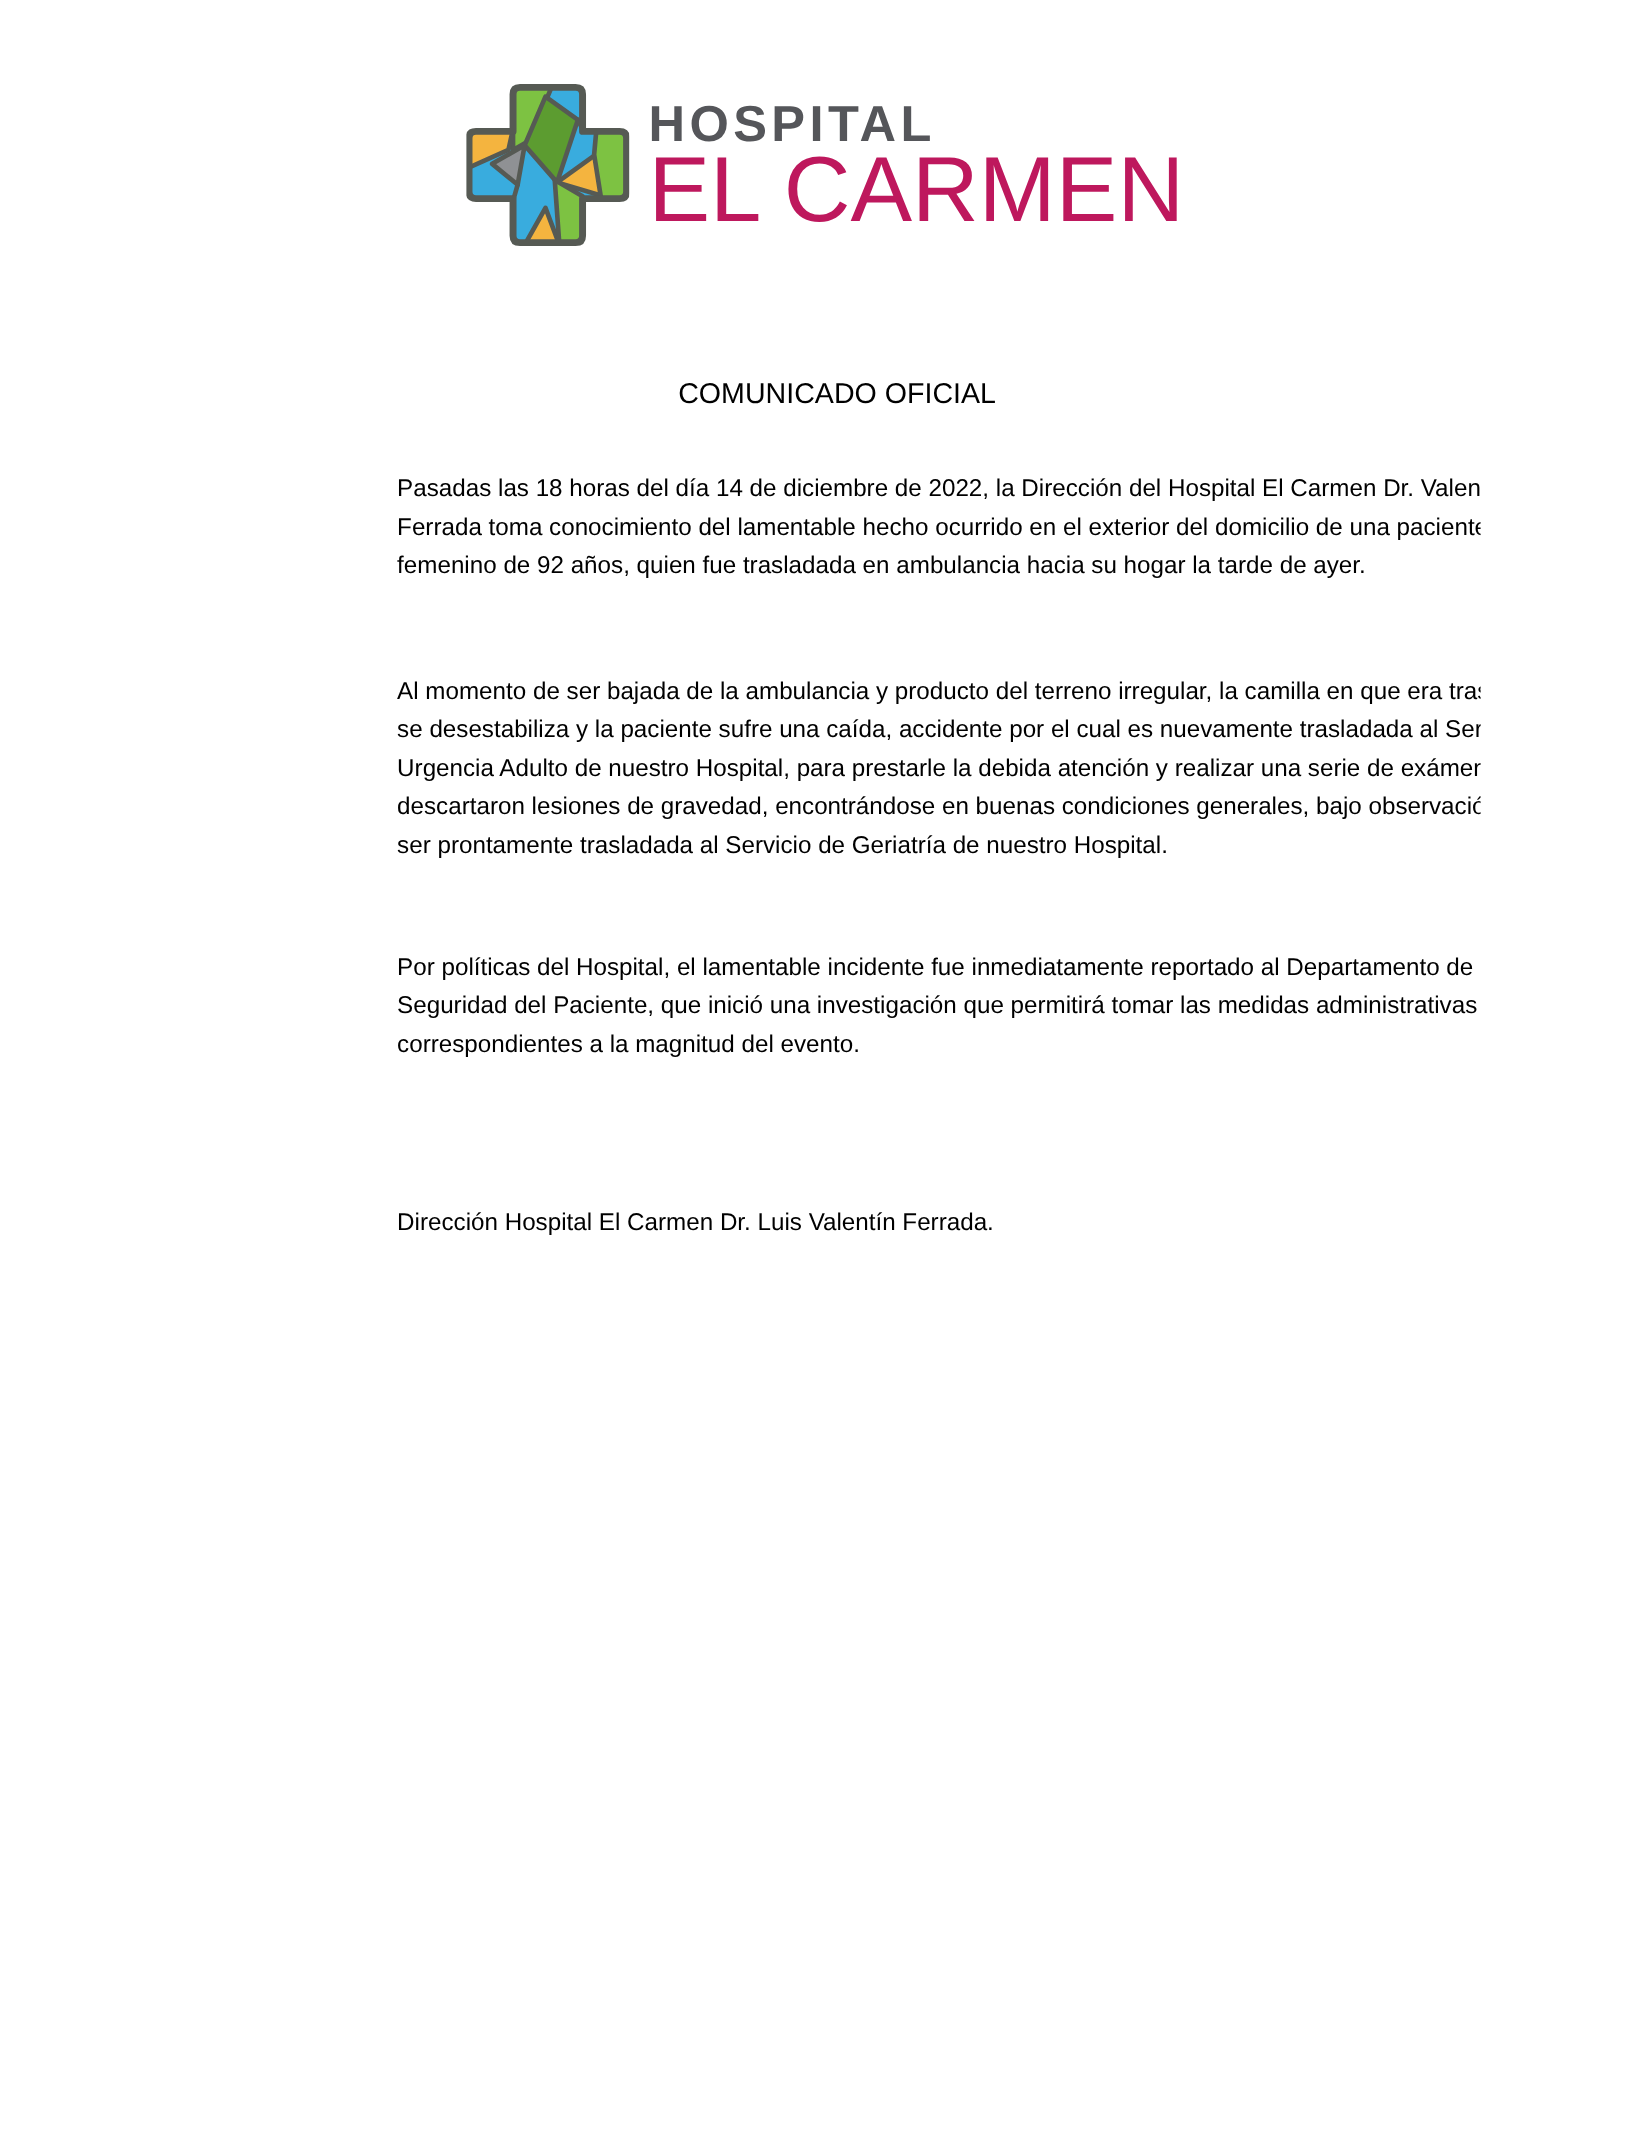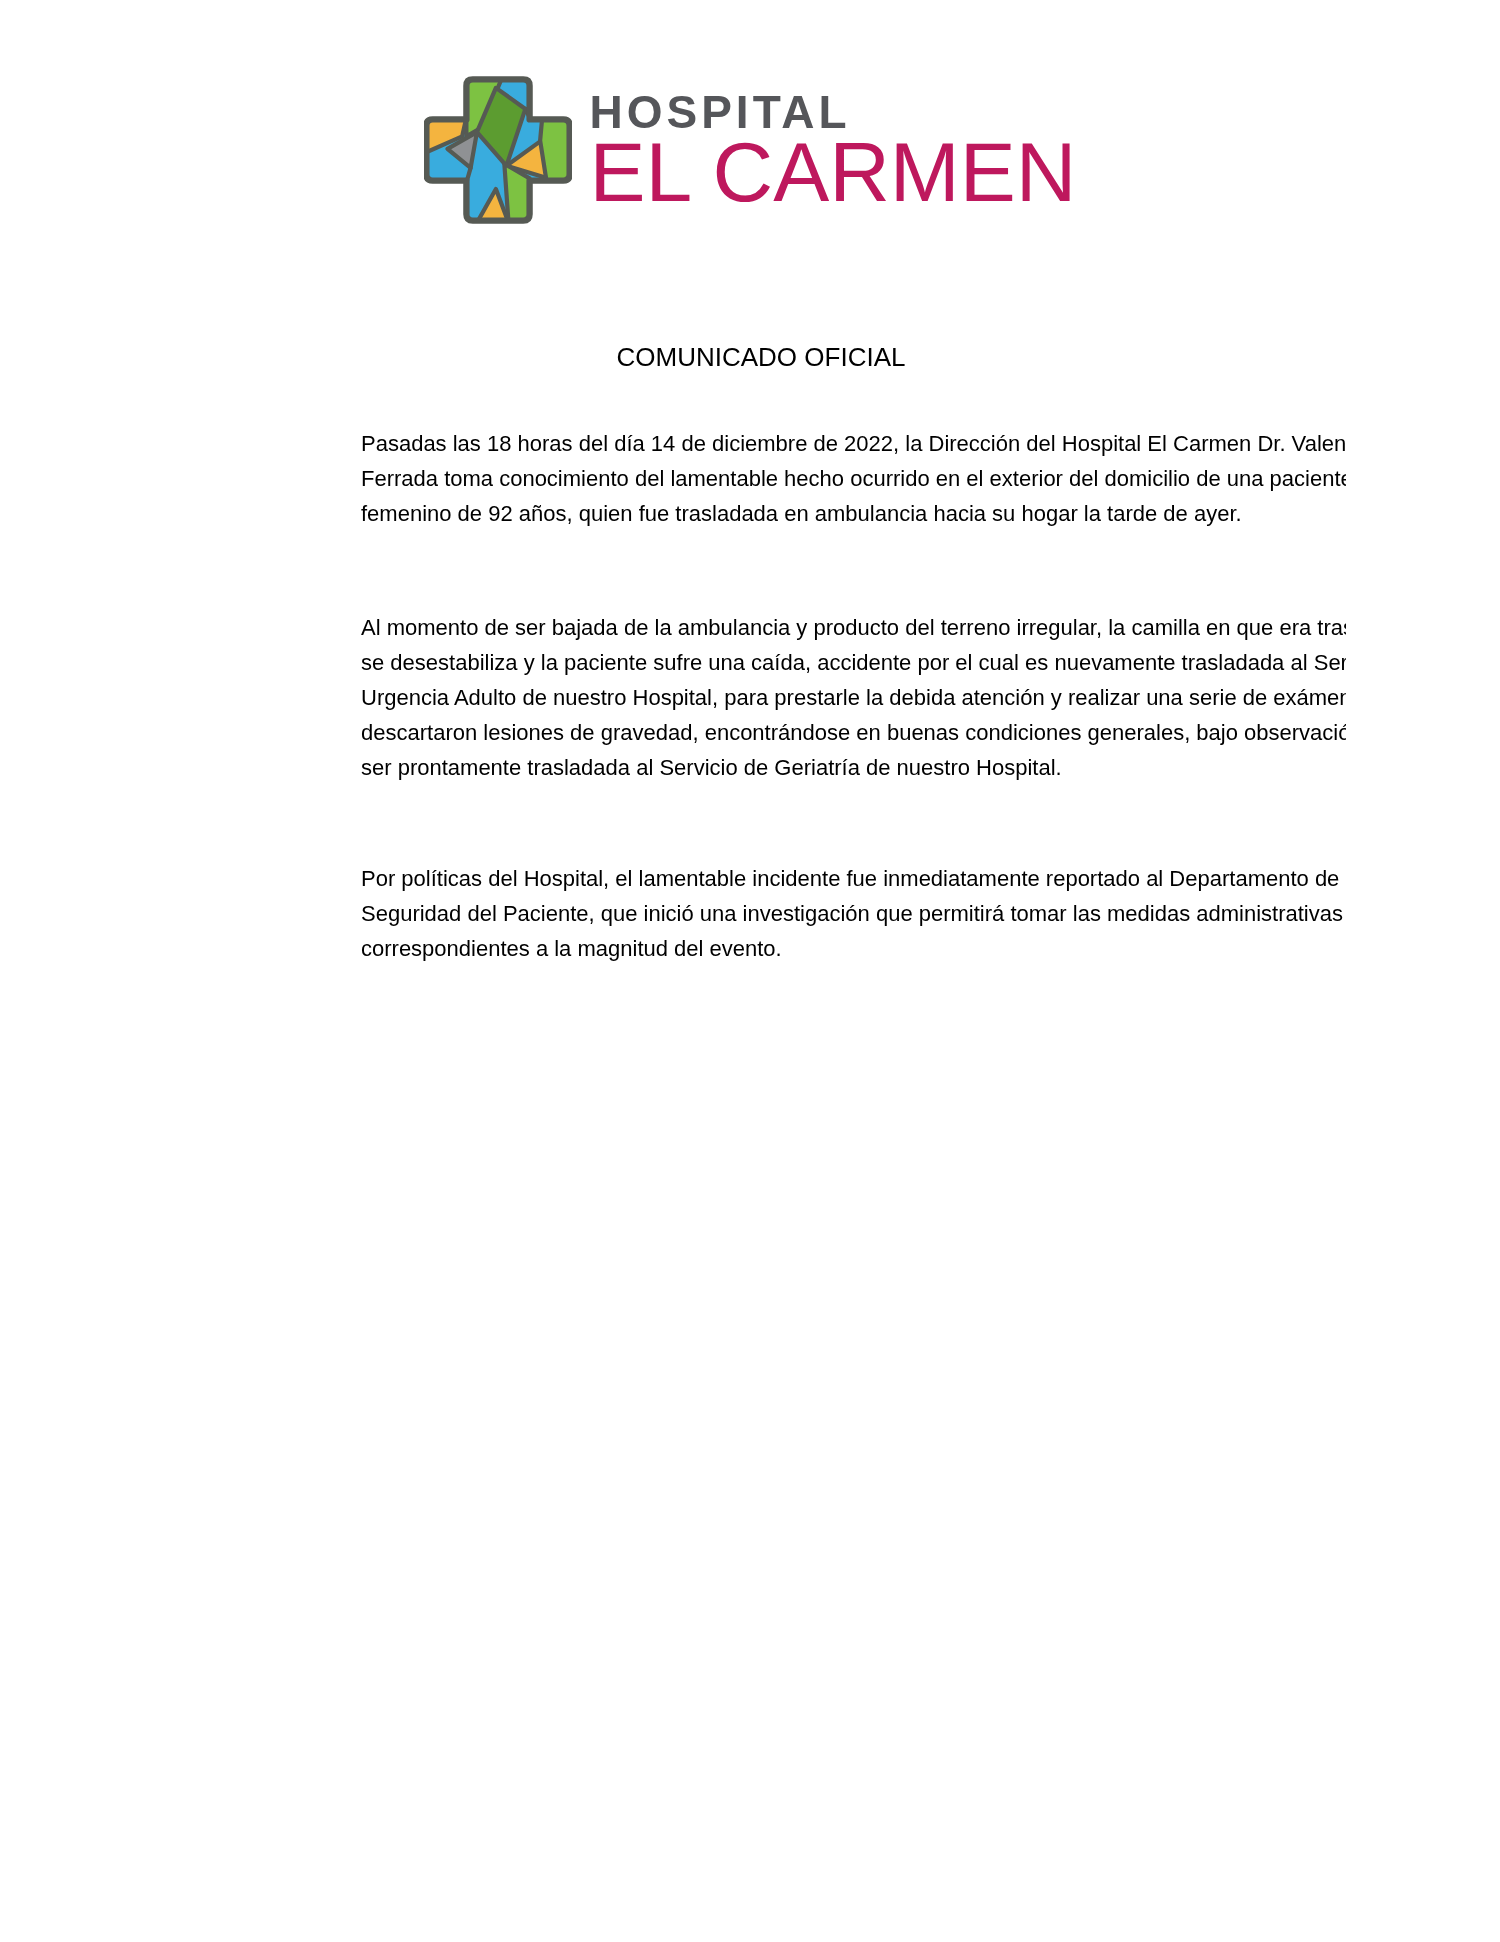--- a/index.html
+++ b/index.html
@@ -128,14 +128,15 @@
   </header>
 
   <h1 class="title">COMUNICADO OFICIAL</h1>
 
   <p class="body-par p1">Pasadas las 18 horas del día 14 de diciembre de 2022, la Dirección del Hospital El Carmen Dr. Valentín Ferrada toma conocimiento del lamentable hecho ocurrido en el exterior del domicilio de una paciente de sexo femenino de 92 años, quien fue trasladada en ambulancia hacia su hogar la tarde de ayer.</p>
 
   <p class="body-par p2">Al momento de ser bajada de la ambulancia y producto del terreno irregular, la camilla en que era trasladada se desestabiliza y la paciente sufre una caída, accidente por el cual es nuevamente trasladada al Servicio de Urgencia Adulto de nuestro Hospital, para prestarle la debida atención y realizar una serie de exámenes que descartaron lesiones de gravedad, encontrándose en buenas condiciones generales, bajo observación para ser prontamente trasladada al Servicio de Geriatría de nuestro Hospital.</p>
 
   <p class="body-par p3">Por políticas del Hospital, el lamentable incidente fue inmediatamente reportado al Departamento de Calidad y Seguridad del Paciente, que inició una investigación que permitirá tomar las medidas administrativas correspondientes a la magnitud del evento.</p>
 
+  <p class="signature">Dirección Hospital El Carmen Dr. Luis Valentín Ferrada.</p>
 
 </div>
 
 </body></html>

